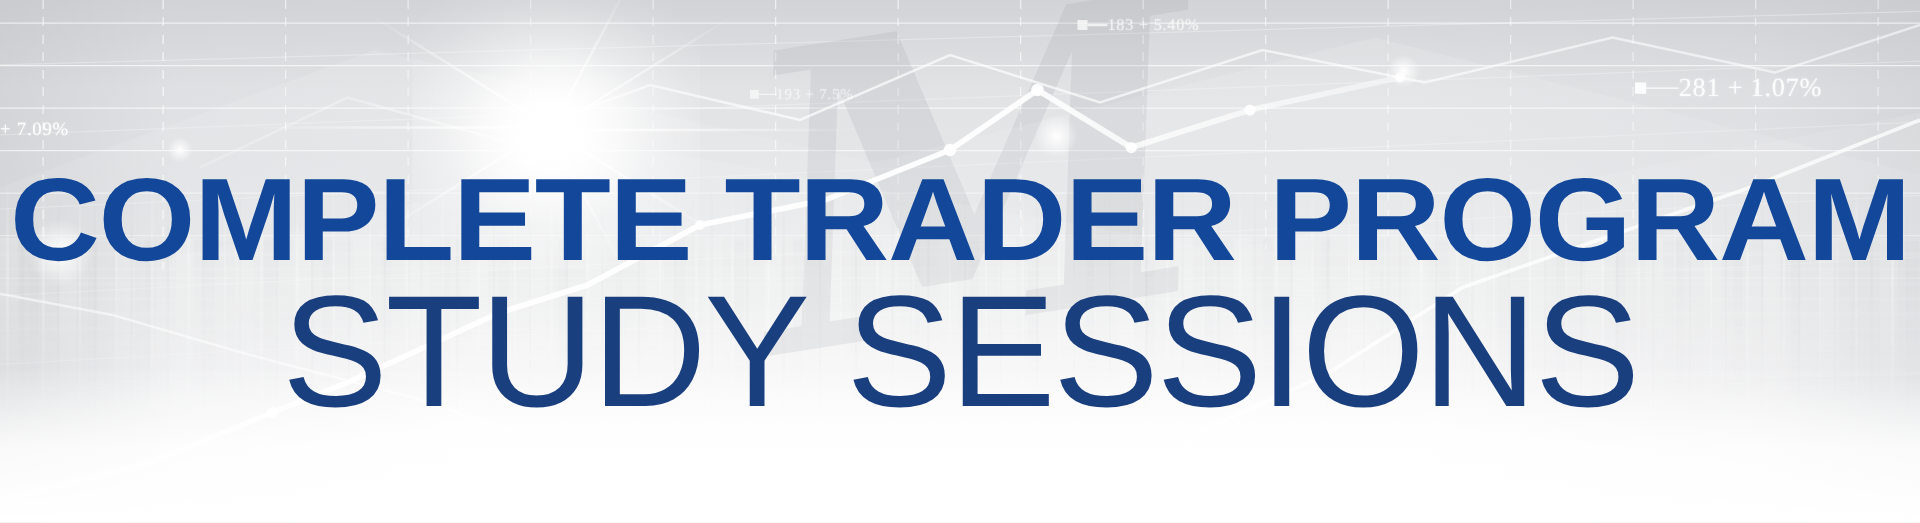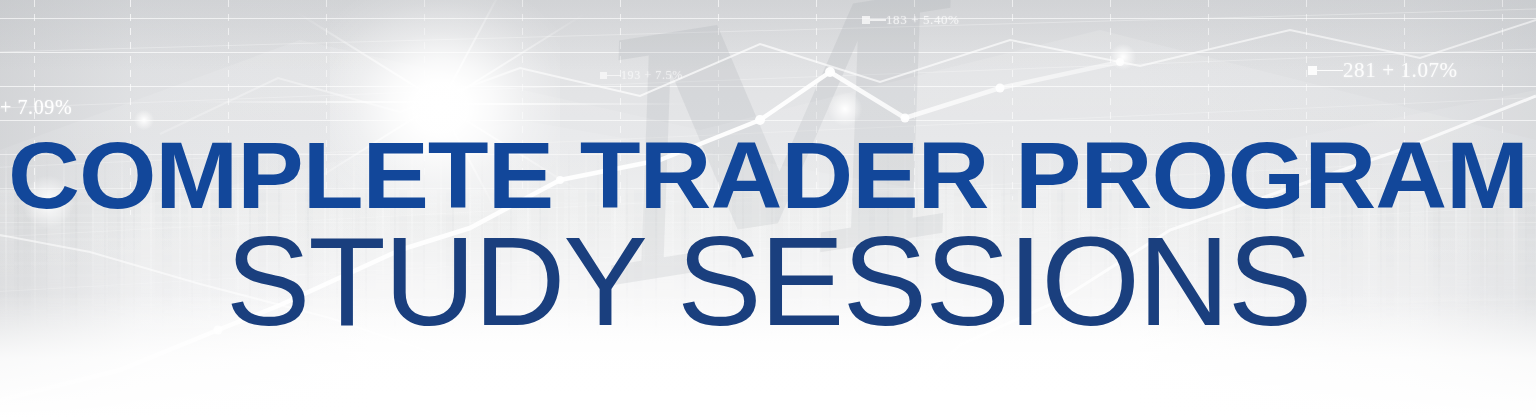--- a/index.html
+++ b/index.html
@@ -303,21 +303,21 @@
   <div class="flare-ray" style="width:170px; transform:rotate(-32deg);"></div>
   <div class="flare-ray" style="width:170px; transform:rotate(-148deg);"></div>
   <div class="flare-ray" style="width:130px; transform:rotate(62deg);"></div>
   <div class="flare-ray" style="width:130px; transform:rotate(-62deg);"></div>
 
   <div class="spark" style="left:22px;   top:176px; width:52px; height:52px;"></div>
   <div class="spark" style="left:134px;  top:110px; width:20px; height:20px;"></div>
   <div class="spark" style="left:828px;  top:92px;  width:34px; height:34px;"></div>
   <div class="spark" style="left:1110px; top:44px;  width:26px; height:26px;"></div>
 
-  <div class="callout" style="left:0px; top:96px; font-size:20px;">
+  <div class="callout" style="left:0px; top:96px; font-size:15px;">
     <span class="ctext">+ 7.09%</span>
   </div>
 
   <div class="callout" style="left:600px; top:68px; font-size:12px; opacity:0.62;">
     <span class="marker" style="width:7px;height:7px;"></span>
     <span class="leader" style="width:14px;"></span>
     <span class="ctext">193 + 7.5%</span>
   </div>
 
   <div class="callout" style="left:822px; top:12px; font-size:13px; opacity:0.72;padding-left:40px;">

